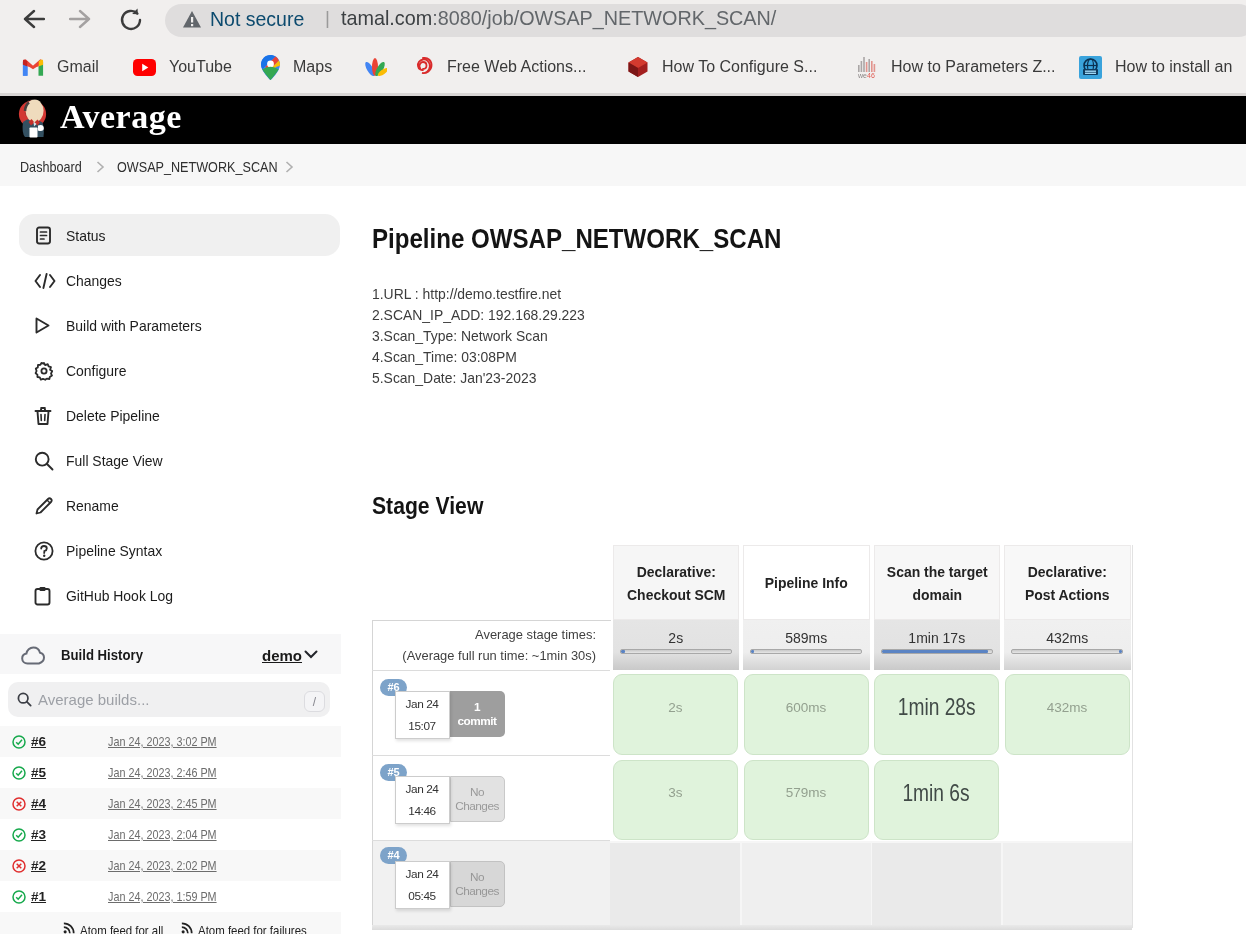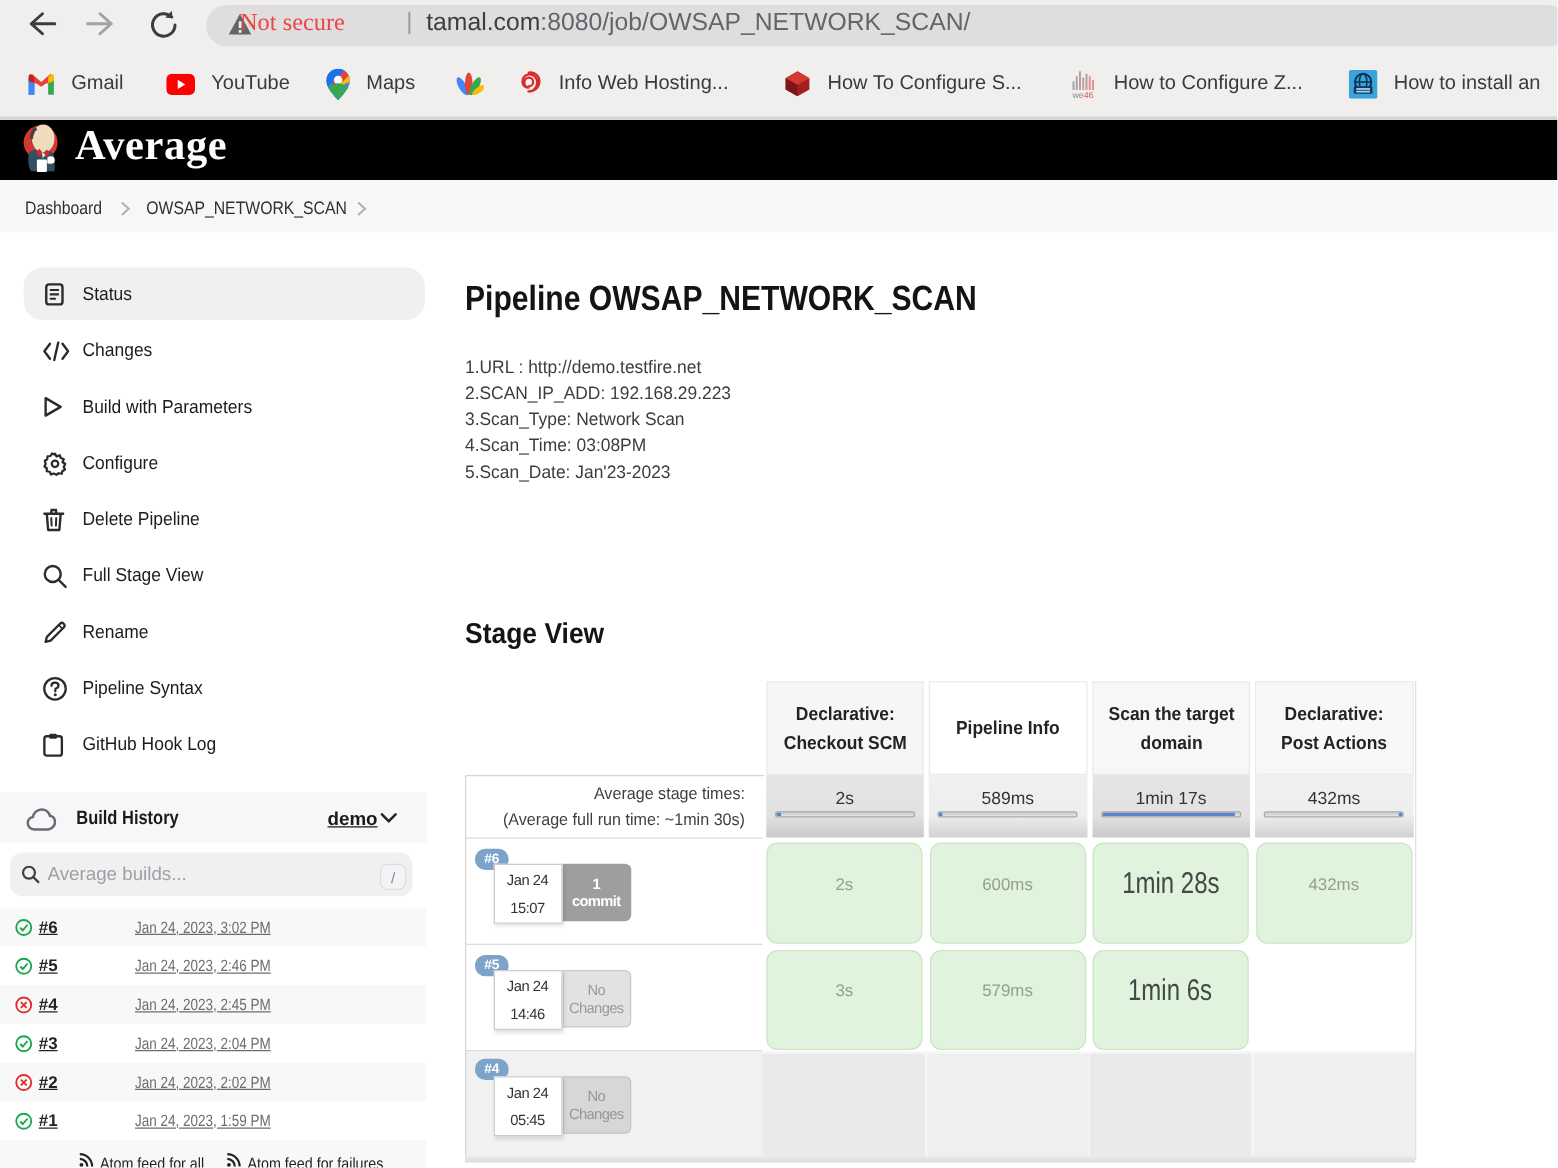--- a/index.html
+++ b/index.html
@@ -3,21 +3,21 @@
 <meta charset="utf-8">
 <style>
 * { margin:0; padding:0; box-sizing:border-box; }
 html,body { width:1246px; height:934px; overflow:hidden; background:#fff; }
 body { font-family:"Liberation Sans", sans-serif; position:relative; }
 .abs { position:absolute; }
 
 
 #toolbar { left:0; top:0; width:1246px; height:41px; background:#f1efee; }
 #pill { left:165px; top:4px; width:1090px; height:33px; background:#dfdddd; border-radius:17px; }
-#notsec { left:192px; top:8px; font-size:19.5px; color:#ef4444;font-family:Liberation Serif, serif; }
+#notsec { left:210px; top:8px; font-size:19.5px; color:#0c4a6e; }
 #pipe { left:325px; top:7px; font-size:19px; color:#9a9a9a; }
 #url { left:341px; top:7px; font-size:19.8px; color:#3c4043; }
 #url .lt { color:#62666a; }
 #bookmarks { left:0; top:41px; width:1246px; height:52px; background:#f1efee; }
 .bm { position:absolute; top:41px; height:52px; display:flex; align-items:center; gap:13px; font-size:16px; color:#3a3a3a; }
 #bmstrip { left:0; top:93px; width:1246px; height:3px; background:#d8d5d4; }
 
 
 #jkbar { left:0; top:96px; width:1246px; height:47.5px; background:#000; }
 #jklogo { left:17px; top:97px; }
@@ -126,21 +126,21 @@
 <svg class="abs" style="left:363px;top:55px" width="24" height="24" viewBox="0 0 24 24">
     <ellipse cx="7" cy="14" rx="3" ry="8" transform="rotate(-30 7 14)" fill="#4285f4"></ellipse>
     <ellipse cx="12" cy="12" rx="3" ry="9" fill="#ea4335"></ellipse>
     <ellipse cx="17" cy="14" rx="3" ry="8" transform="rotate(30 17 14)" fill="#34a853"></ellipse>
     <ellipse cx="20" cy="17" rx="2.3" ry="6" transform="rotate(55 20 17)" fill="#fbbc04"></ellipse>
   </svg>
 <div class="bm" style="left:412px">
 <svg width="22" height="22" viewBox="0 0 22 22">
       <path d="M11 2 C16 1 20 5 19.5 10 C19 15 14 18 10 17 C13.5 17.5 17.5 15 17.8 10.5 C18.1 6 14.5 3 11 3.5 C7.5 4 5.5 7 6 10 C6.5 13 9 14.5 11.5 14 C9.5 14.2 7.8 13 7.5 10.5 C7.2 8 9 6 11 6 C13 6 14.5 7.5 14.5 9.5 C14.5 11.5 13 13 11 13" stroke="#d92b2b" stroke-width="1.8" fill="none" stroke-linecap="round"></path>
     </svg>
-<span>Info Web Hosting...</span>
+<span>Free Web Actions...</span>
   </div>
 <div class="bm" style="left:627px">
 <svg width="22" height="22" viewBox="0 0 22 22">
       <path d="M11 1 L20.5 6.5 L20.5 15.5 L11 21 L1.5 15.5 L1.5 6.5 Z" fill="#a31f1f"></path>
       <path d="M11 1 L20.5 6.5 L11 12 L1.5 6.5 Z" fill="#d33a2f"></path>
       <path d="M11 12 L11 21 L1.5 15.5 L1.5 6.5 Z" fill="#7c1616"></path>
     </svg>
 <span>How To Configure S...</span>
   </div>
 <div class="bm" style="left:856px">
@@ -152,21 +152,21 @@
         <rect x="12.4" y="4" width="1.6" height="13"></rect>
       </g>
       <g fill="#e2948e">
         <rect x="9.8" y="7" width="1.6" height="10"></rect>
         <rect x="15" y="6" width="1.6" height="11"></rect>
         <rect x="17.6" y="9" width="1.6" height="8"></rect>
       </g>
       <text x="2" y="23" font-size="7" fill="#8c8787" font-family="Liberation Sans">we</text>
       <text x="11" y="23" font-size="7" fill="#e05a52" font-family="Liberation Sans">46</text>
     </svg>
-<span>How to Configure Z...</span>
+<span>How to Parameters Z...</span>
   </div>
 <div class="bm" style="left:1079px">
 <svg width="23" height="23" viewBox="0 0 23 23">
       <rect width="23" height="23" rx="2" fill="#3aa3dc"></rect>
       <circle cx="11.5" cy="9.5" r="6.5" fill="none" stroke="#0b3050" stroke-width="1.6"></circle>
       <ellipse cx="11.5" cy="9.5" rx="3" ry="6.5" fill="none" stroke="#0b3050" stroke-width="1.2"></ellipse>
       <path d="M5 9.5 L18 9.5" stroke="#0b3050" stroke-width="1.2"></path>
       <rect x="4" y="13" width="15" height="6" rx="1" fill="#0e3a5e"></rect>
       <rect x="6" y="14.5" width="11" height="1.4" fill="#9fd8f5"></rect>
       <rect x="6" y="16.6" width="11" height="1.4" fill="#9fd8f5"></rect>

